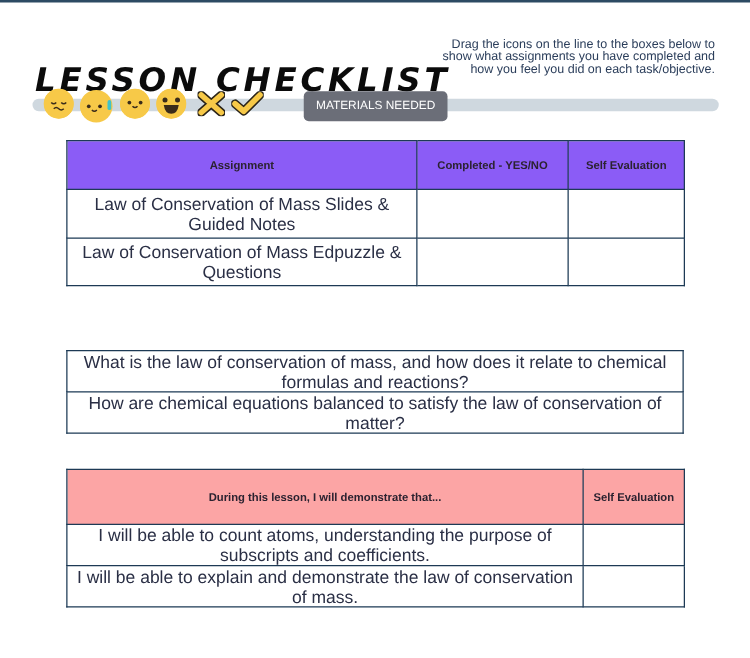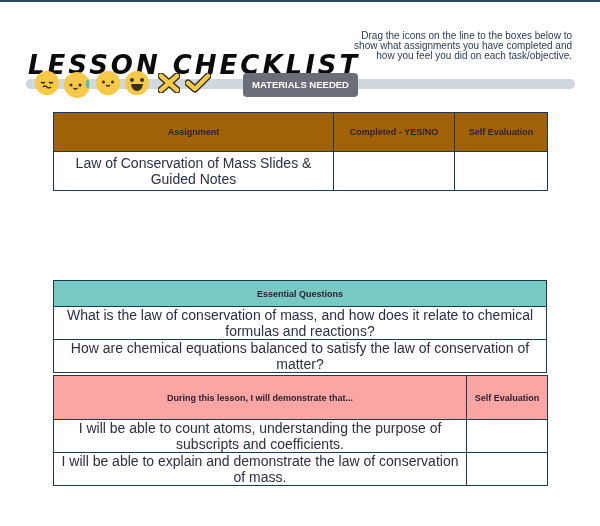--- a/index.html
+++ b/index.html
@@ -16,36 +16,36 @@
   }
   .instructions {
     position: absolute; right: 28px; top: 31px; width: 230px;
     font-size: 10px; line-height: 10px; text-align: right; color: #2a3d5a;
   }
 
   .track { position: absolute; left: 26px; top: 79px; width: 549px; height: 10px; border-radius: 5px; background: #cfd8df; }
   .materials {
     position: absolute; left: 243px; top: 73px; width: 115px; height: 24px;
     background: #6b6e78; border-radius: 4px; color: #ffffff;
-    font-size: 9.5px; font-weight: bold; text-align: center; line-height: 24px;
+    font-size: 9.5px; font-weight: normal; text-align: center; line-height: 24px;
   }
 
   .icon { position: absolute; top: 71px; width: 24px; height: 24px; }
   .face { border-radius: 50%; background: #f7c948; }
 
   table { position: absolute; left: 53px; width: 494px; border-collapse: collapse; table-layout: fixed; }
   td, th {
     border: 1.2px solid #1d3a55; text-align: center; vertical-align: middle;
     font-size: 14px; color: #2a2f45;
   }
   table { border: 1.5px solid #7f99ad; }
   th { font-weight: bold; color: #2b2230; font-size: 9px; }
 
   #t1 { top: 112px; }
-  #t1 th { background: #a16207; height: 39px; }
+  #t1 th { background: #8b5cf6; height: 39px; }
   #t1 td { height: 38.5px; }
 
   #t2 { top: 280px; }
   #t2 th { background: #77c9c3; height: 26px; }
   #t2 td { height: 26px; }
 
   #t3 { top: 375px; }
   #t3 th { background: #fca5a5; height: 44px; }
   #t3 td { height: 32.5px; }
 </style>
@@ -105,28 +105,30 @@
       <tr>
     <th>Assignment</th>
     <th>Completed - YES/NO</th>
     <th>Self Evaluation</th>
   </tr>
   <tr>
     <td>Law of Conservation of Mass Slides &amp; Guided Notes</td>
     <td></td>
     <td></td>
   </tr>
+  <tr>
+    <td>Law of Conservation of Mass Edpuzzle &amp; Questions</td>
+    <td></td>
+    <td></td>
+  </tr>
 </tbody>
   </table>
 
 <table id="t2">
   <tbody>
-      <tr>
-    <th>Essential Questions</th>
-  </tr>
   <tr>
     <td>What is the law of conservation of mass, and how does it relate to chemical formulas and reactions?</td>
   </tr>
   <tr>
     <td>How are chemical equations balanced to satisfy the law of conservation of matter?</td>
   </tr>
 </tbody>
   </table>
 
 <table id="t3">

